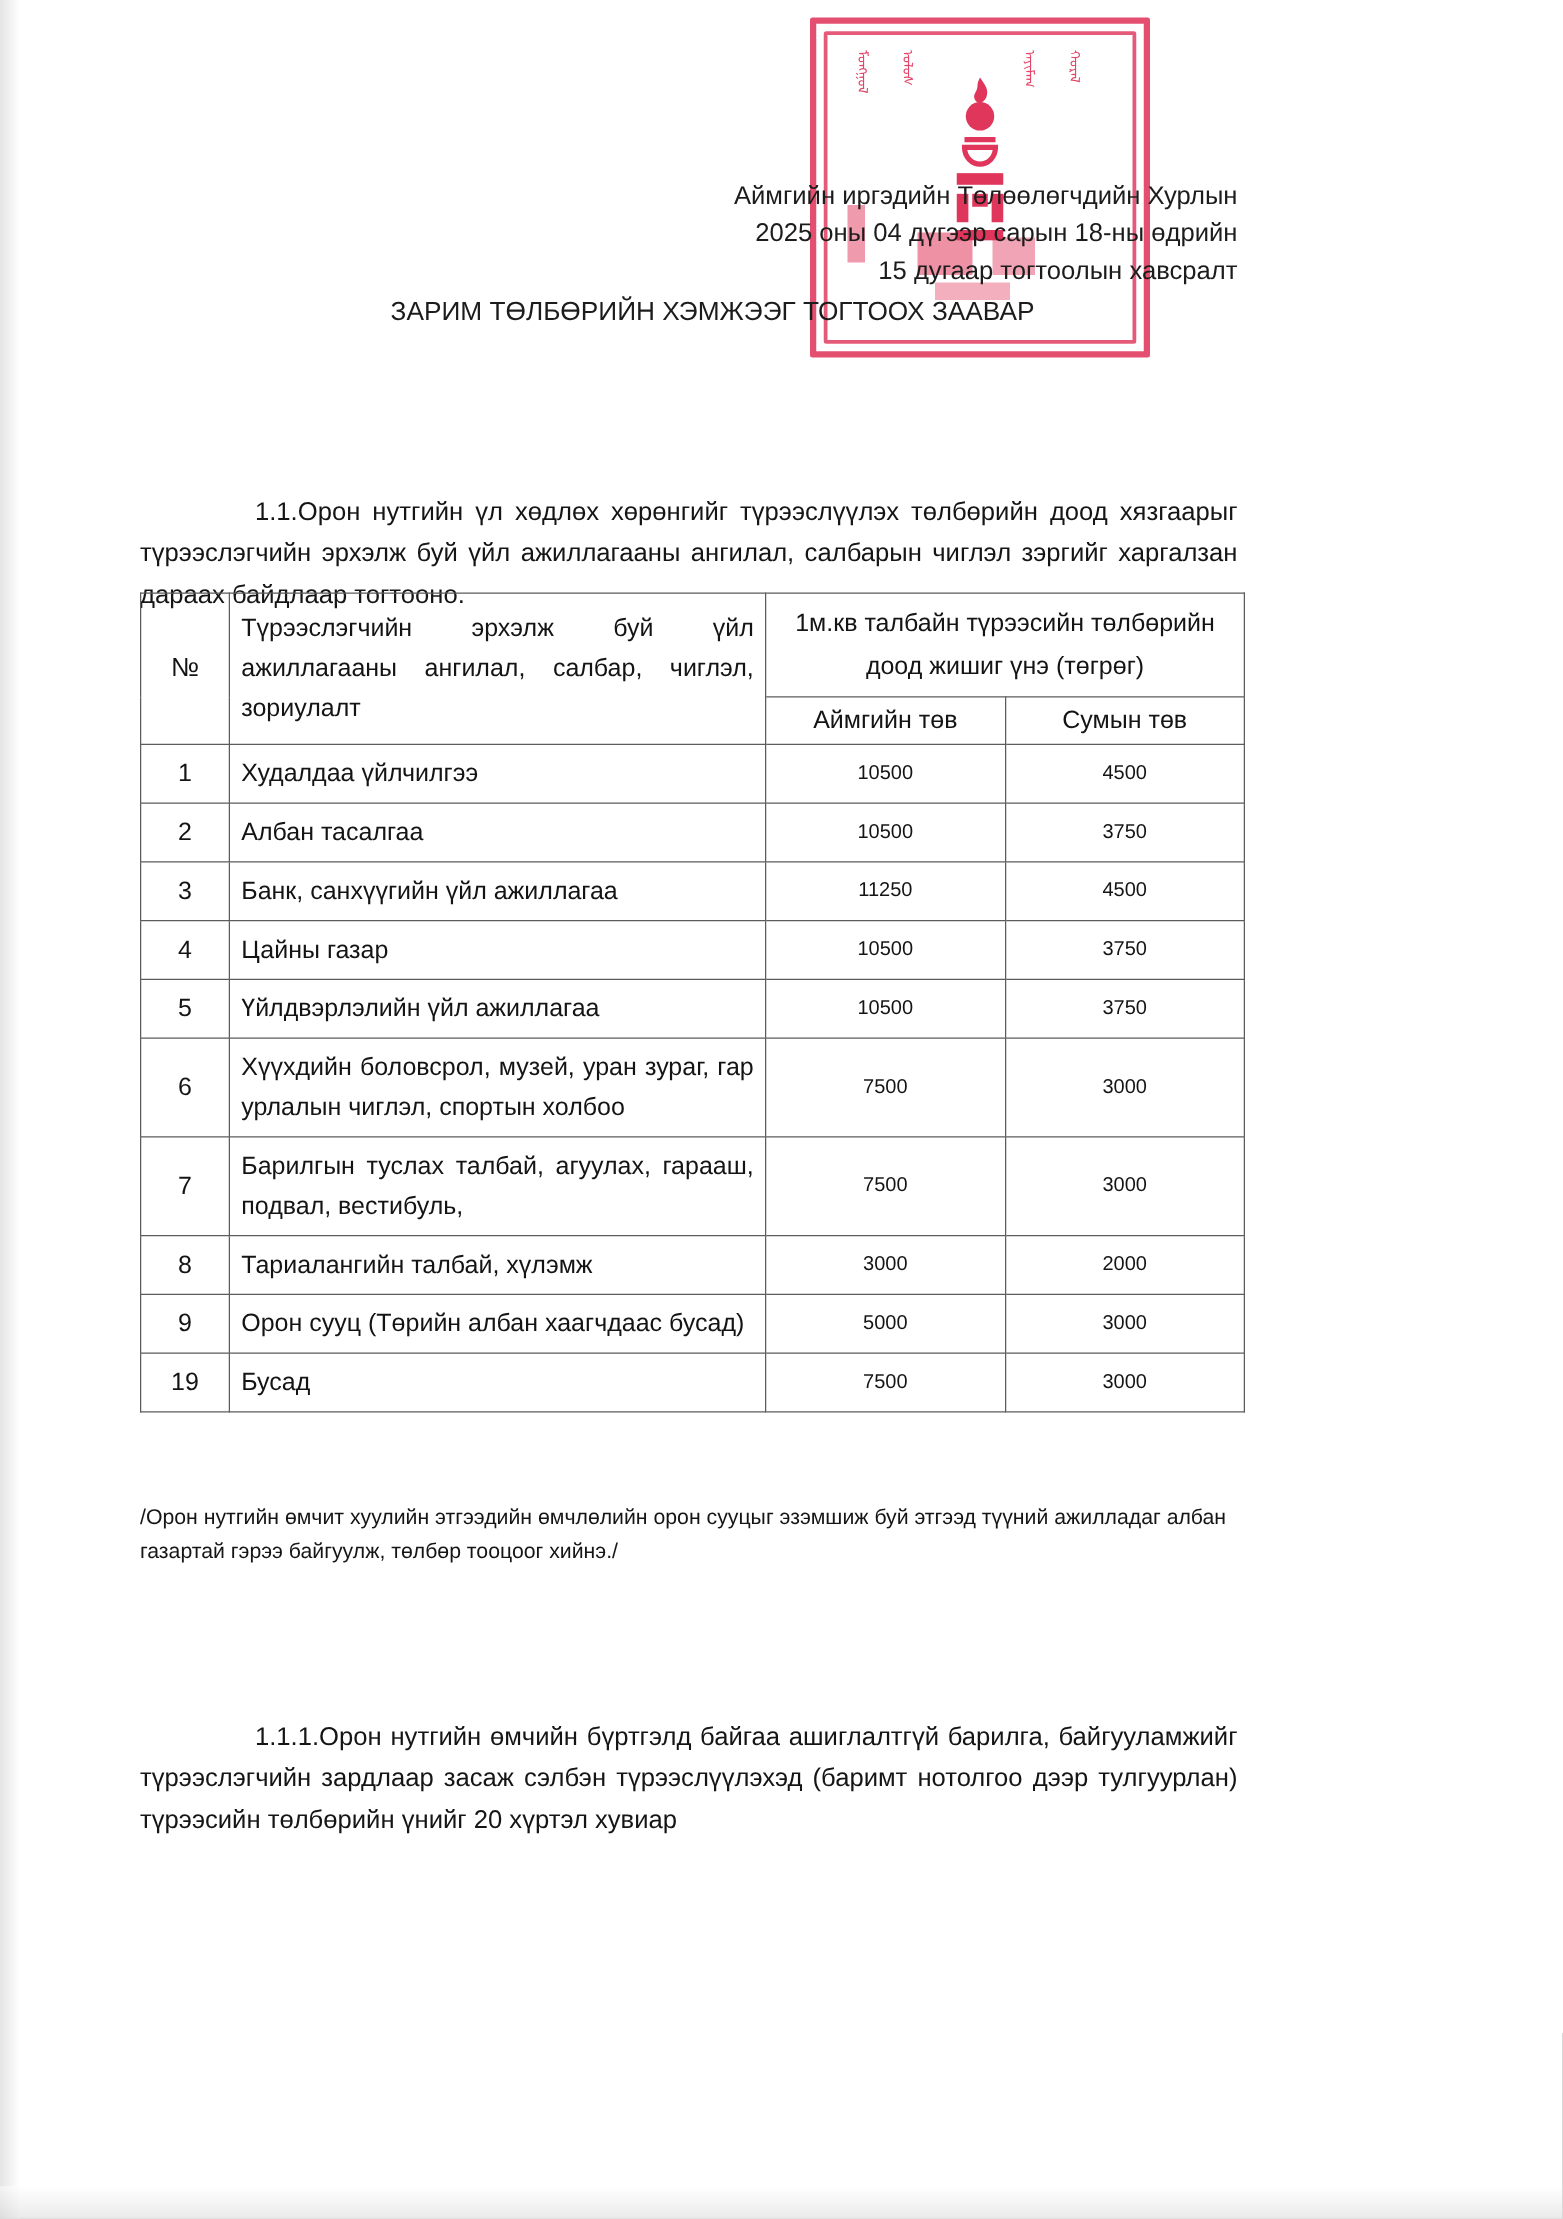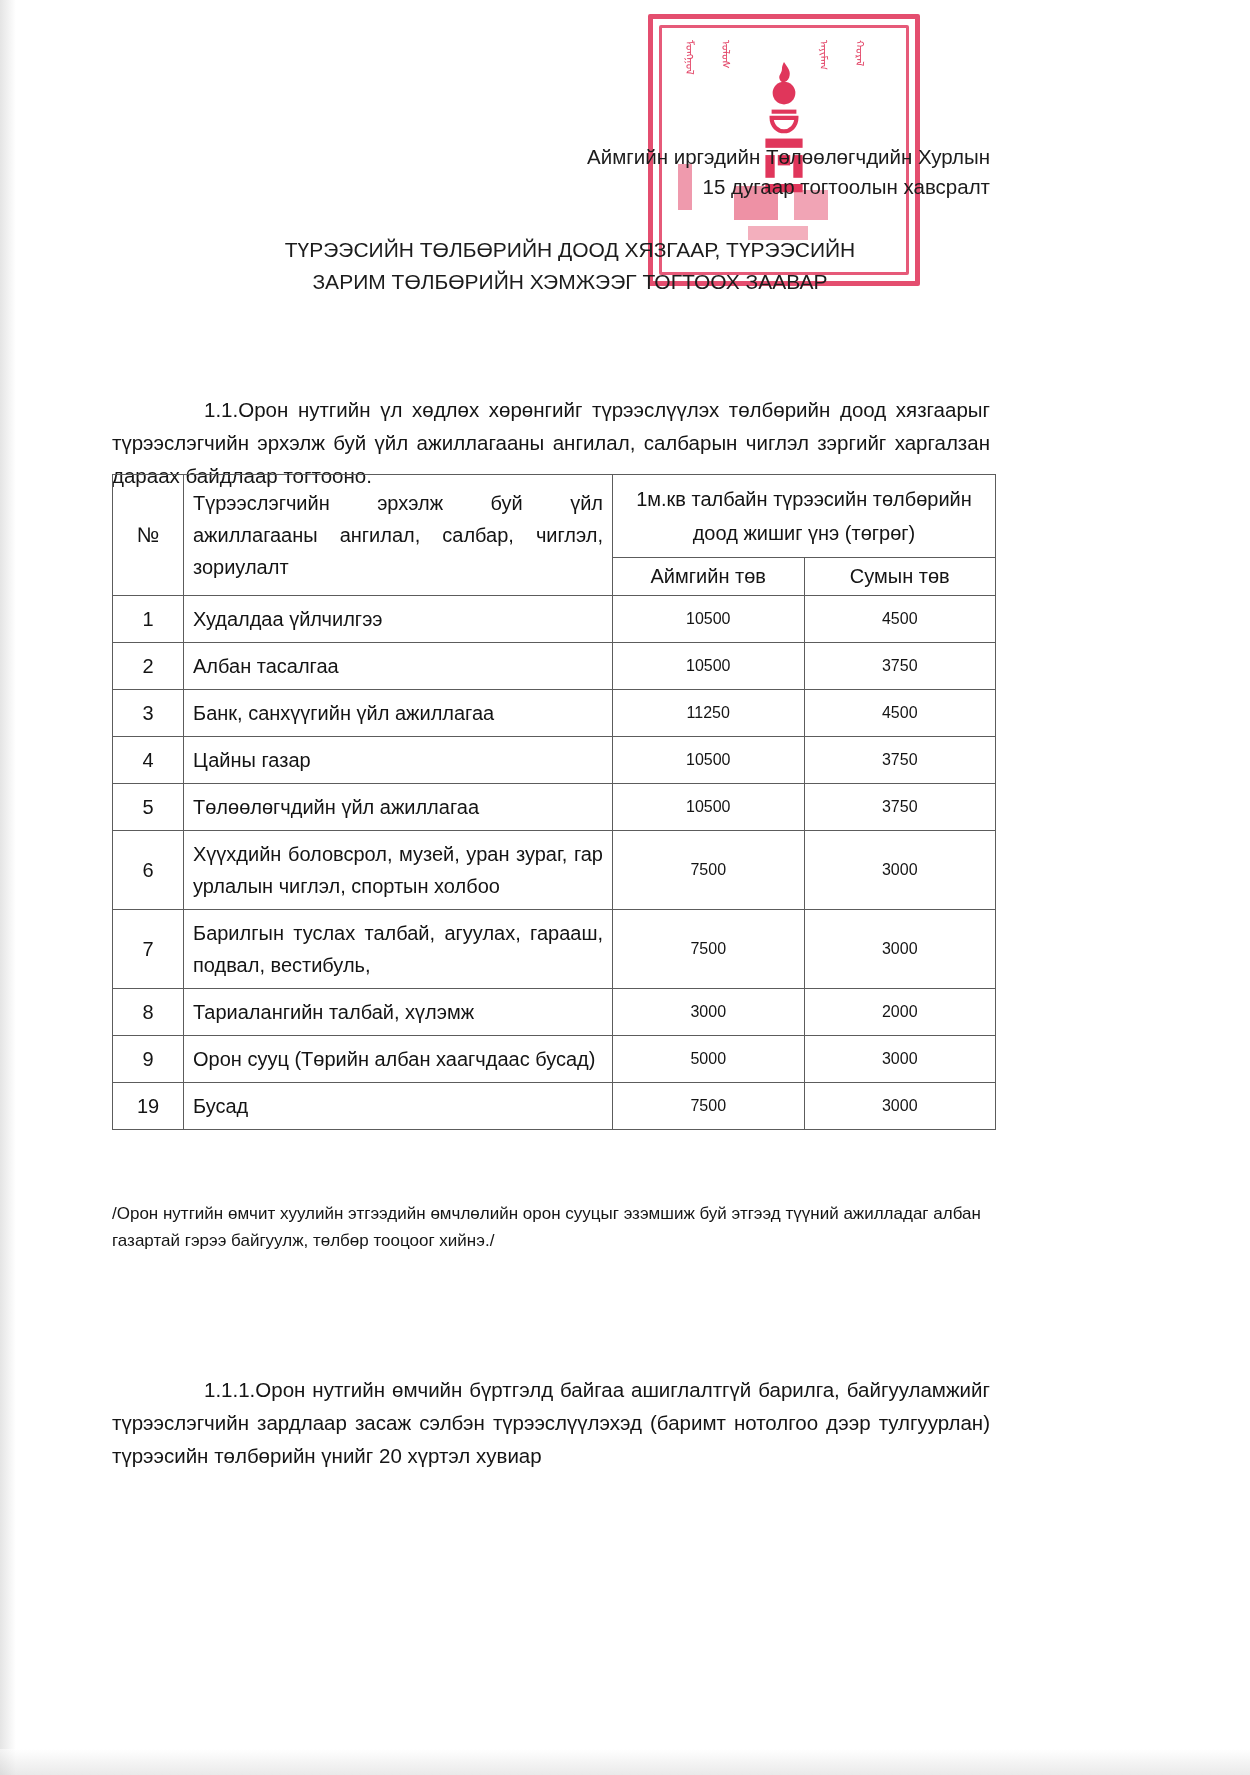--- a/index.html
+++ b/index.html
@@ -230,25 +230,25 @@
     <div class="mong-col c4">ᠬᠤᠷᠠᠯ</div>
 
     <div class="stamp-blot" style="left:30px; top:150px; width:14px; height:46px; opacity:.5;"></div>
     <div class="stamp-blot" style="left:86px; top:172px; width:44px; height:34px; opacity:.55;"></div>
     <div class="stamp-blot" style="left:146px; top:176px; width:34px; height:30px; opacity:.45;"></div>
     <div class="stamp-blot" style="left:100px; top:212px; width:60px; height:14px; opacity:.4;"></div>
   </div>
 
   <div class="doc-ref">
     <div>Аймгийн иргэдийн Төлөөлөгчдийн Хурлын</div>
+    <div>2025 оны 04 дүгээр сарын 18-ны өдрийн</div>
     <div>15 дугаар тогтоолын хавсралт</div>
   </div>
 
   <div class="doc-title">
-    <div>ТҮРЭЭСИЙН ТӨЛБӨРИЙН ДООД ХЯЗГААР, ТҮРЭЭСИЙН</div>
     <div>ЗАРИМ ТӨЛБӨРИЙН ХЭМЖЭЭГ ТОГТООХ ЗААВАР</div>
   </div>
 
   <p class="para p-intro">
     <span class="lead">1.1.</span><span>Орон нутгийн үл хөдлөх хөрөнгийг түрээслүүлэх төлбөрийн доод хязгаарыг түрээслэгчийн эрхэлж буй үйл ажиллагааны ангилал, салбарын чиглэл зэргийг харгалзан дараах байдлаар тогтооно.</span>
   </p>
 
   <div class="tbl-wrap">
     <table class="rate-table">
       <thead>
@@ -285,21 +285,21 @@
             <td class="col-val cell-val">4500</td>
           </tr>
           <tr>
             <td class="col-no cell-no">4</td>
             <td class="col-desc cell-desc single">Цайны газар</td>
             <td class="col-val cell-val">10500</td>
             <td class="col-val cell-val">3750</td>
           </tr>
           <tr>
             <td class="col-no cell-no">5</td>
-            <td class="col-desc cell-desc single">Төлөөлөгчдийн үйл ажиллагаа</td>
+            <td class="col-desc cell-desc single">Үйлдвэрлэлийн үйл ажиллагаа</td>
             <td class="col-val cell-val">10500</td>
             <td class="col-val cell-val">3750</td>
           </tr>
           <tr>
             <td class="col-no cell-no">6</td>
             <td class="col-desc cell-desc">Хүүхдийн боловсрол, музей, уран зураг, гар урлалын чиглэл, спортын холбоо</td>
             <td class="col-val cell-val">7500</td>
             <td class="col-val cell-val">3000</td>
           </tr>
           <tr>

